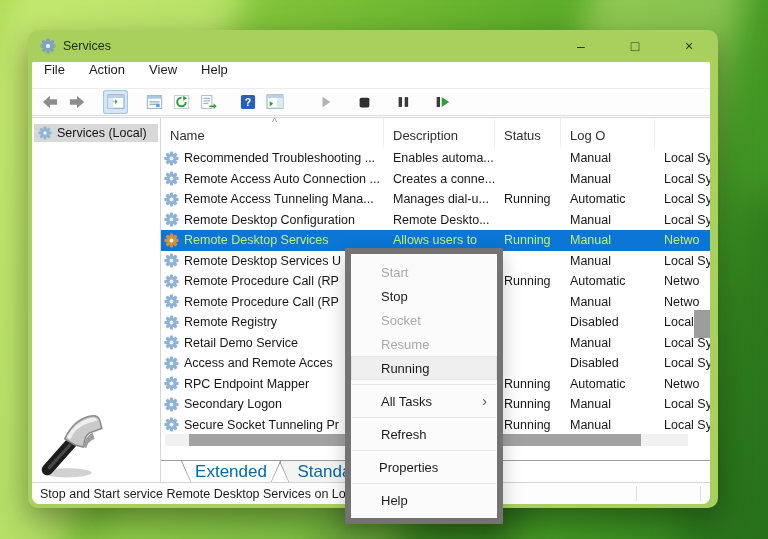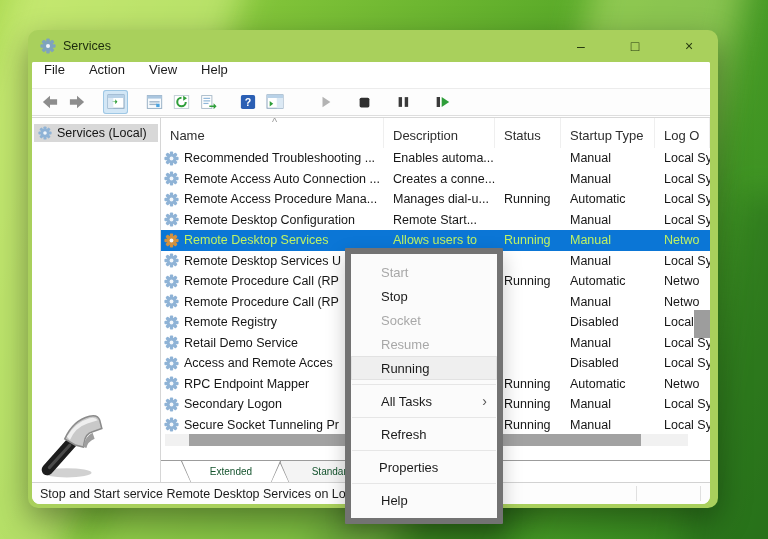--- a/index.html
+++ b/index.html
@@ -62,21 +62,21 @@
   .row.selected .gear { fill:#d2913f; }
 
   .vthumb { position:absolute; right:0; top:192px; width:16px; height:28px; background:#9d9d9d; }
   .hscroll { position:absolute; left:4px; right:22px; top:316px; height:12px; background:#f1f1f1; }
   .hthumb { position:absolute; left:24px; top:0; height:12px; width:452px; background:#a2a2a2; }
 
   .tabstrip { position:absolute; left:0; right:0; top:342px; height:24px; border-top:1px solid #9c9c9c; background:#fff; }
   .tab { position:absolute; top:0; height:22px; }
   .tab .bg { position:absolute; inset:0; background:#8c8c8c; clip-path:polygon(0 0,100% 0,calc(100% - 10px) 100%,10px 100%); }
   .tab .fg { position:absolute; inset:0 1px 1px 1px; background:#f4f4f4; clip-path:polygon(0 0,100% 0,calc(100% - 9px) 100%,9px 100%);
-    display:flex; align-items:center; justify-content:center; font-size:10px; color:#14532d; }
+    display:flex; align-items:center; justify-content:center; font-size:17px; color:#0369a1; }
   .tab.active .fg { background:#fff; }
   .tab.t-ext { left:20px; width:100px; z-index:2; }
   .tab.t-std { left:118px; width:106px; z-index:1; }
 
   
   .statusbar { position:absolute; left:0; right:0; bottom:0; height:22px; background:#fdfdfd; border-top:1px solid #d2d2d2;
     display:flex; align-items:center; font-size:12.5px; color:#1c1c1c; padding-left:8px; }
   .status-sep { position:absolute; top:3px; bottom:3px; width:1px; background:#e0e0e0; }
   .ssep1 { left:604px; } .ssep2 { left:668px; }
 
@@ -252,23 +252,20 @@
             <span class="sortmark">^</span>
             <span>Name</span>
           </div>
           <div class="hcell">
               <span>Description</span>
             </div>
           <div class="hcell">
               <span>Status</span>
             </div>
           <div class="hcell">
-              <span>Startup Type</span>
-            </div>
-          <div class="hcell">
               <span>Log O</span>
             </div>
         </div>
 
         <div class="rows">
           <div class="row">
             <span class="cell name">
                 <svg class="gear" viewBox="-9 -9 18 18">
                   <use href="#gear-shape"></use>
                 </svg>
@@ -289,35 +286,35 @@
             <span class="cell">Creates a conne...</span>
             <span class="cell"></span>
             <span class="cell">Manual</span>
             <span class="cell">Local Sy</span>
           </div>
           <div class="row">
             <span class="cell name">
                 <svg class="gear" viewBox="-9 -9 18 18">
                   <use href="#gear-shape"></use>
                 </svg>
-                <span>Remote Access Procedure Mana...</span>
+                <span>Remote Access Tunneling Mana...</span>
               </span>
             <span class="cell">Manages dial-u...</span>
             <span class="cell">Running</span>
             <span class="cell">Automatic</span>
             <span class="cell">Local Sy</span>
           </div>
           <div class="row">
             <span class="cell name">
                 <svg class="gear" viewBox="-9 -9 18 18">
                   <use href="#gear-shape"></use>
                 </svg>
                 <span>Remote Desktop Configuration</span>
               </span>
-            <span class="cell">Remote Start...</span>
+            <span class="cell">Remote Deskto...</span>
             <span class="cell"></span>
             <span class="cell">Manual</span>
             <span class="cell">Local Sy</span>
           </div>
           <div class="row selected">
             <span class="cell name">
                 <svg class="gear" viewBox="-9 -9 18 18">
                   <use href="#gear-shape"></use>
                 </svg>
                 <span>Remote Desktop Services</span>

